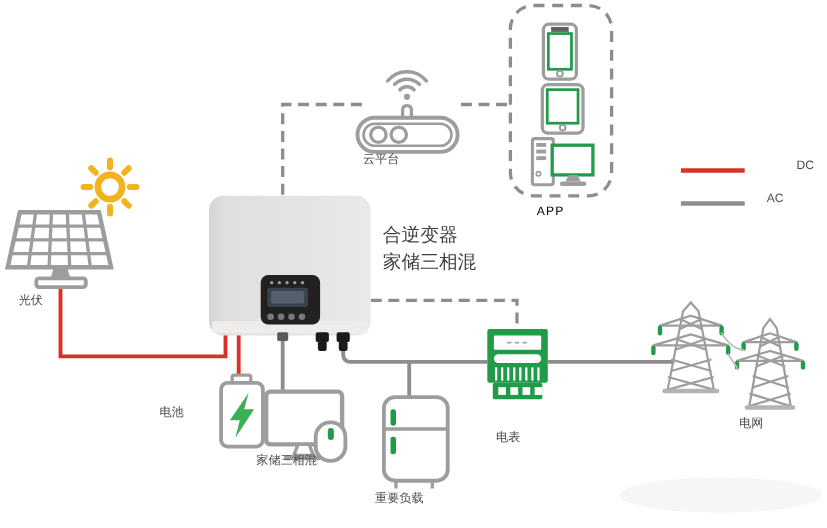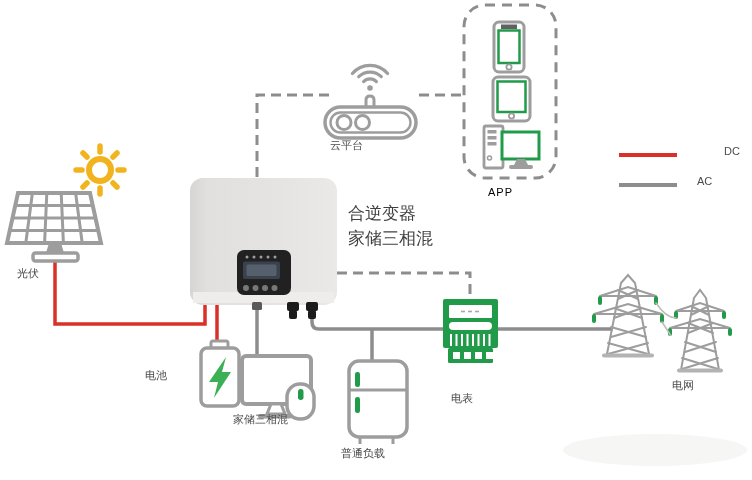--- a/index.html
+++ b/index.html
@@ -265,21 +265,21 @@
     <line x1="619" y1="155" x2="677" y2="155" stroke="var(--dc-line)" stroke-width="4"></line>
   </g>
   <g>
     <line x1="619" y1="185" x2="677" y2="185" stroke="var(--ac-line)" stroke-width="4"></line>
   </g>
 </svg>
 
 <div class="lbl" style="left:17px;top:267px">光伏</div>
 <div class="lbl" style="left:145px;top:369px">电池</div>
 <div class="lbl" style="left:233px;top:413px">家储三相混</div>
-<div class="lbl" style="left:341px;top:447px">普通负载</div>
+<div class="lbl" style="left:341px;top:447px">重要负载</div>
 <div class="lbl" style="left:451px;top:392px">电表</div>
 <div class="lbl" style="left:672px;top:379px">电网</div>
 <div class="lbl" style="left:330px;top:139px">云平台</div>
 <div class="lbl app" style="left:488px;top:186px">APP</div>
 <div class="title" style="left:348px;top:202px">
   <div>合逆变器</div>
   <div>家储三相混</div>
 </div>
 <div class="lbl" style="left:724px;top:145px">DC</div>
 <div class="lbl" style="left:697px;top:175px">AC</div>

